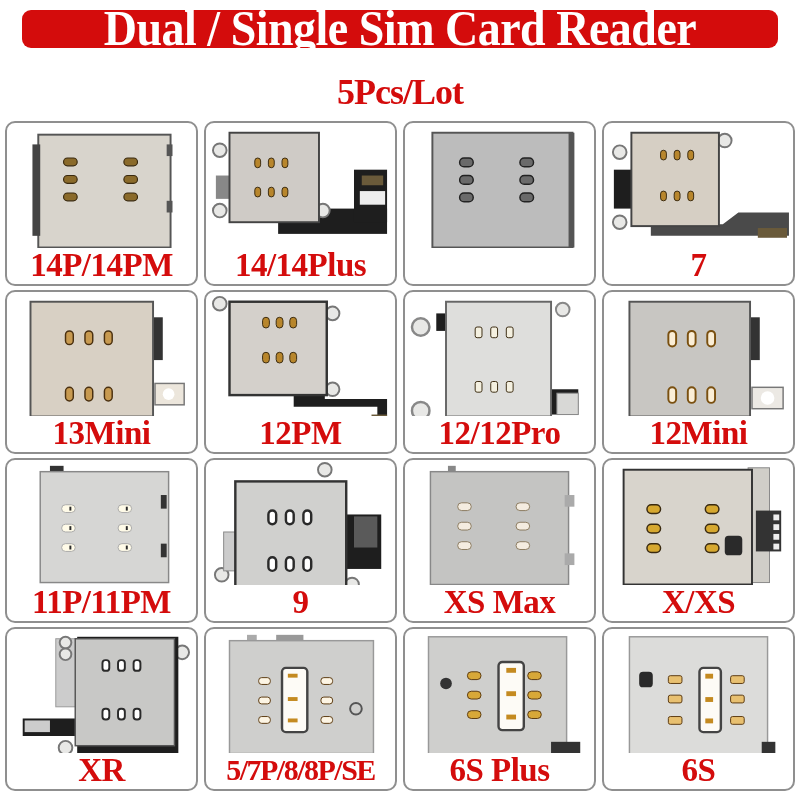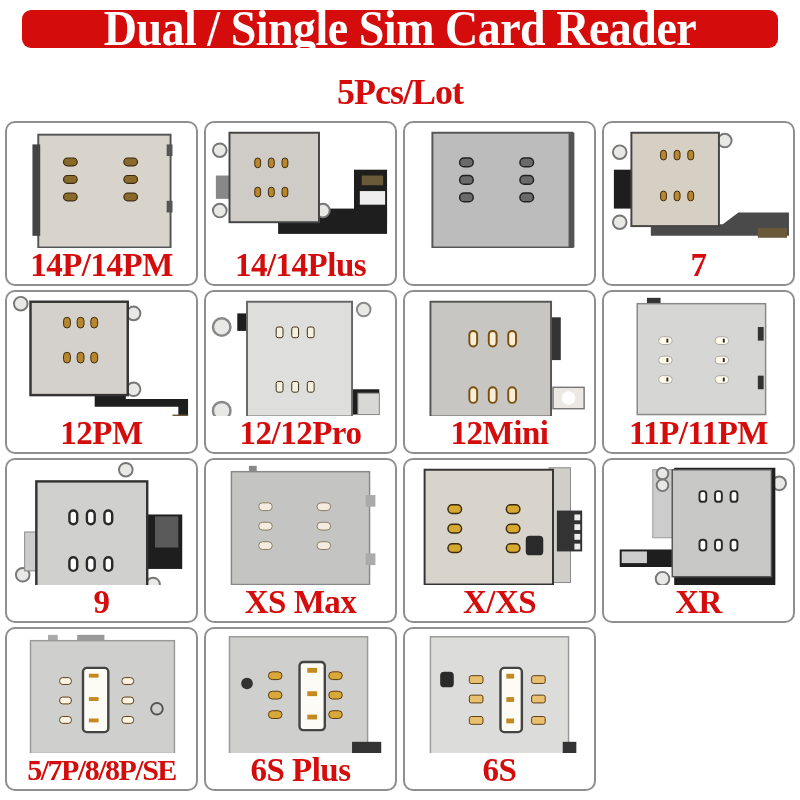--- a/index.html
+++ b/index.html
@@ -129,20 +129,39 @@
             <rect x="84" y="28" width="6" height="10" rx="3"></rect>
           <rect x="56" y="70" width="6" height="10" rx="3"></rect>
             <rect x="70" y="70" width="6" height="10" rx="3"></rect>
             <rect x="84" y="70" width="6" height="10" rx="3"></rect>
         </g>
       </svg>
     </div>
     <div class="card-label">7</div>
   </div>
 
+  <div class="card">
+    <div class="part">
+      <svg viewBox="0 0 190 128">
+        <rect x="146" y="26" width="12" height="44" fill="#333"></rect>
+        <rect x="150" y="94" width="30" height="22" fill="#ece6dc" stroke="#777" stroke-width="1.5"></rect>
+        <circle cx="164" cy="105" r="6" fill="#fff"></circle>
+        <rect x="22" y="10" width="126" height="118" fill="#d8d0c4" stroke="#555" stroke-width="2"></rect>
+        <g fill="#c89a50" stroke="#4a3010" stroke-width="1.5">
+          <rect x="58" y="40" width="8" height="14" rx="4"></rect>
+            <rect x="78" y="40" width="8" height="14" rx="4"></rect>
+            <rect x="98" y="40" width="8" height="14" rx="4"></rect>
+          <rect x="58" y="98" width="8" height="14" rx="4"></rect>
+            <rect x="78" y="98" width="8" height="14" rx="4"></rect>
+            <rect x="98" y="98" width="8" height="14" rx="4"></rect>
+        </g>
+      </svg>
+    </div>
+    <div class="card-label">13Mini</div>
+  </div>
 
   <div class="card">
     <div class="part">
       <svg viewBox="0 0 190 128">
         <path d="M88 104 L120 104 L120 110 L184 110 L184 130 L174 130 L174 118 L88 118 Z" fill="#1e1e1e"></path>
         <rect x="168" y="126" width="16" height="8" fill="#6a5a3a"></rect>
         <circle cx="12" cy="12" r="7" fill="#e8e8e6" stroke="#777" stroke-width="2"></circle>
         <circle cx="128" cy="22" r="7" fill="#e8e8e6" stroke="#777" stroke-width="2"></circle>
         <circle cx="128" cy="100" r="7" fill="#e8e8e6" stroke="#777" stroke-width="2"></circle>
         <rect x="22" y="10" width="100" height="96" fill="#d4d0cb" stroke="#333" stroke-width="2.5"></rect>

